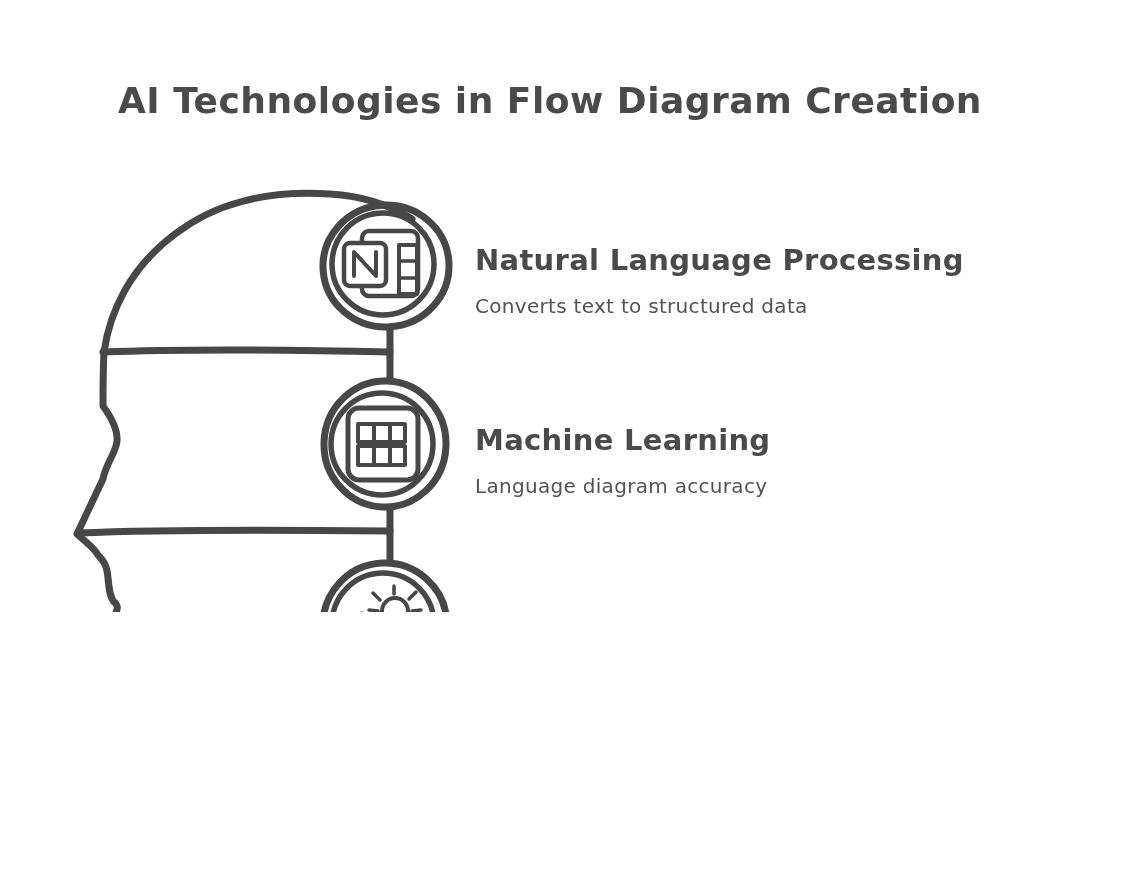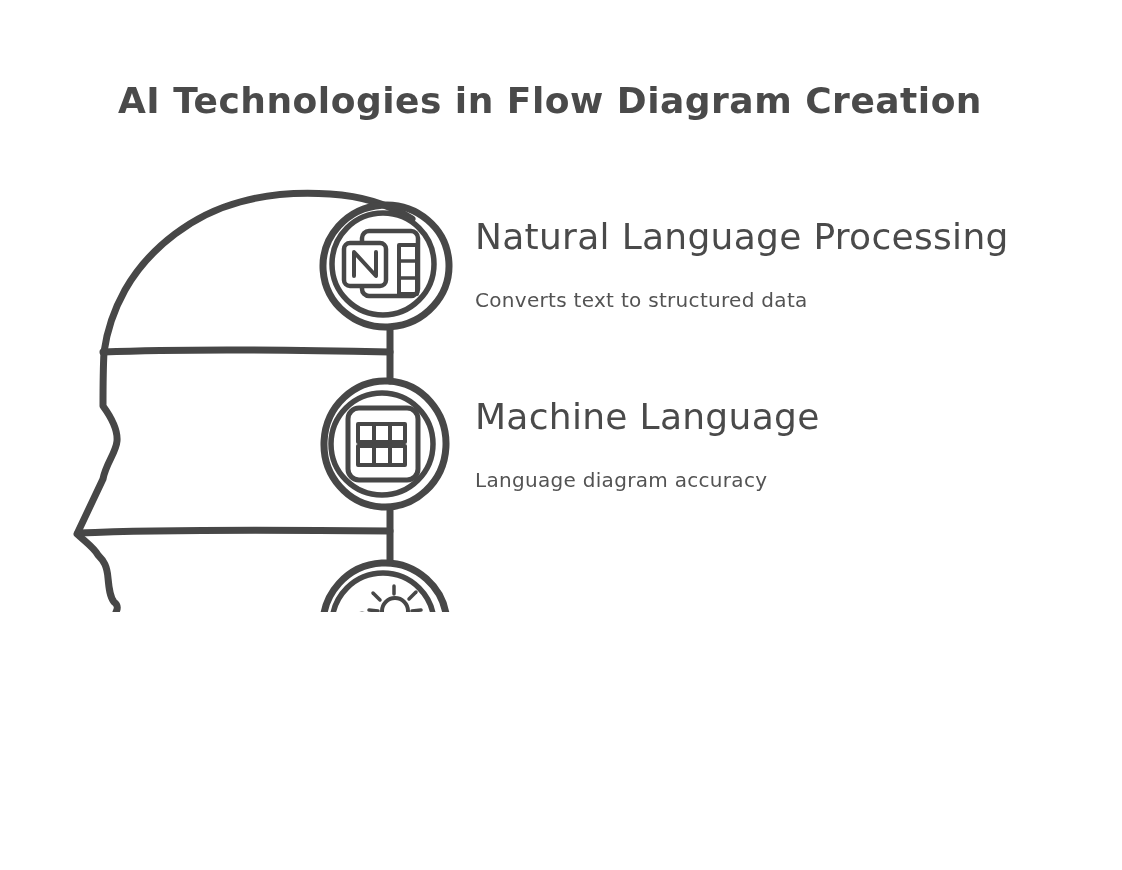--- a/index.html
+++ b/index.html
@@ -37,29 +37,30 @@
   }
   .item {
     position: absolute;
     left: 475px;
     width: 560px;
   }
   .item-1 { top: 216px; }
   .item-2 { top: 396px; }
   .item-3 { top: 576px; }
   .item-heading {
-    font-size: 36px;
-    font-weight: 400;
+    font-size: 29px;
+    font-weight: 700;
     letter-spacing: 0.3px;
     color: var(--heading);
     line-height: 1.15;
     white-space: nowrap;
+    margin-top: 28px;
   }
   .item-description {
-    margin-top: 31px;
+    margin-top: 17px;
     font-size: 20px;
     font-weight: 400;
     letter-spacing: 0.3px;
     color: var(--description);
     line-height: 1.2;
     white-space: nowrap;
   }
 </style>
 </head>
 <body>
@@ -151,18 +152,18 @@
   </svg>
 
   <h1 class="title">AI Technologies in Flow Diagram Creation</h1>
 
   <div class="item item-1">
     <div class="item-heading">Natural Language Processing</div>
     <div class="item-description">Converts text to structured data</div>
   </div>
 
   <div class="item item-2">
-    <div class="item-heading">Machine Language</div>
+    <div class="item-heading">Machine Learning</div>
     <div class="item-description">Language diagram accuracy</div>
   </div>
 
 
 </div>
 
 </body></html>

